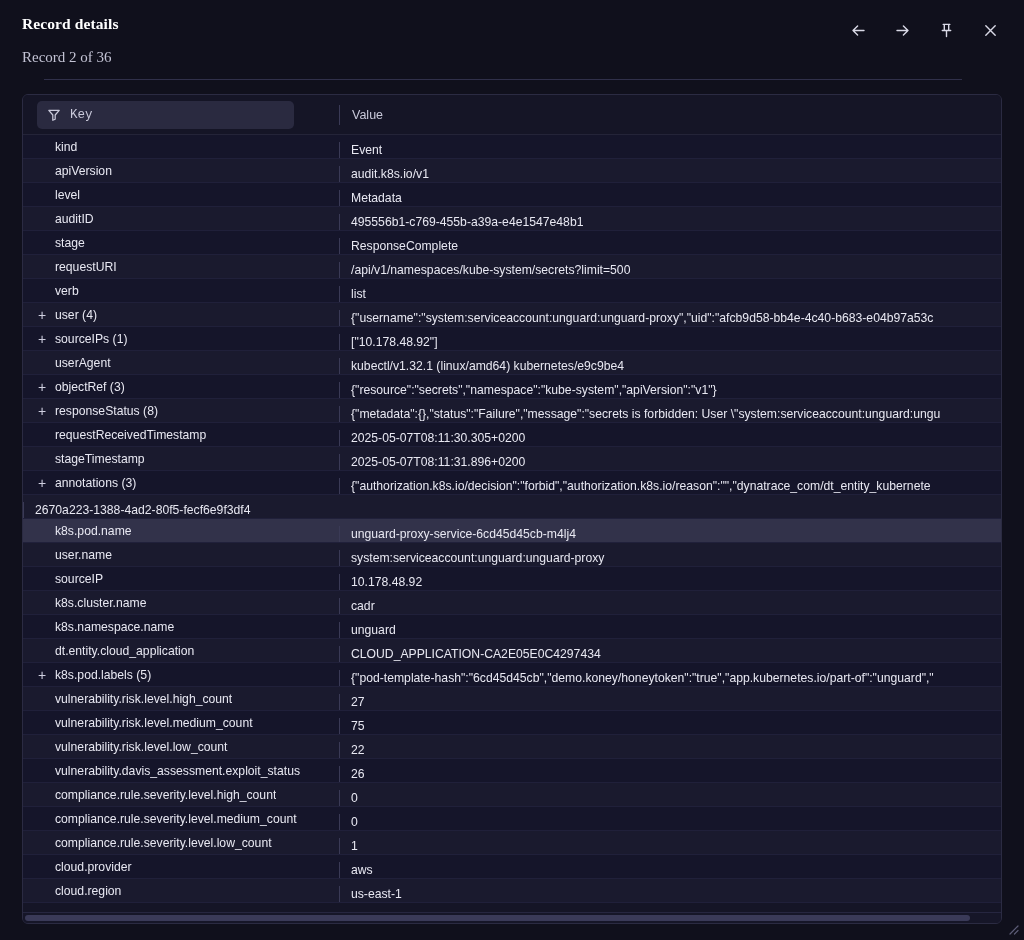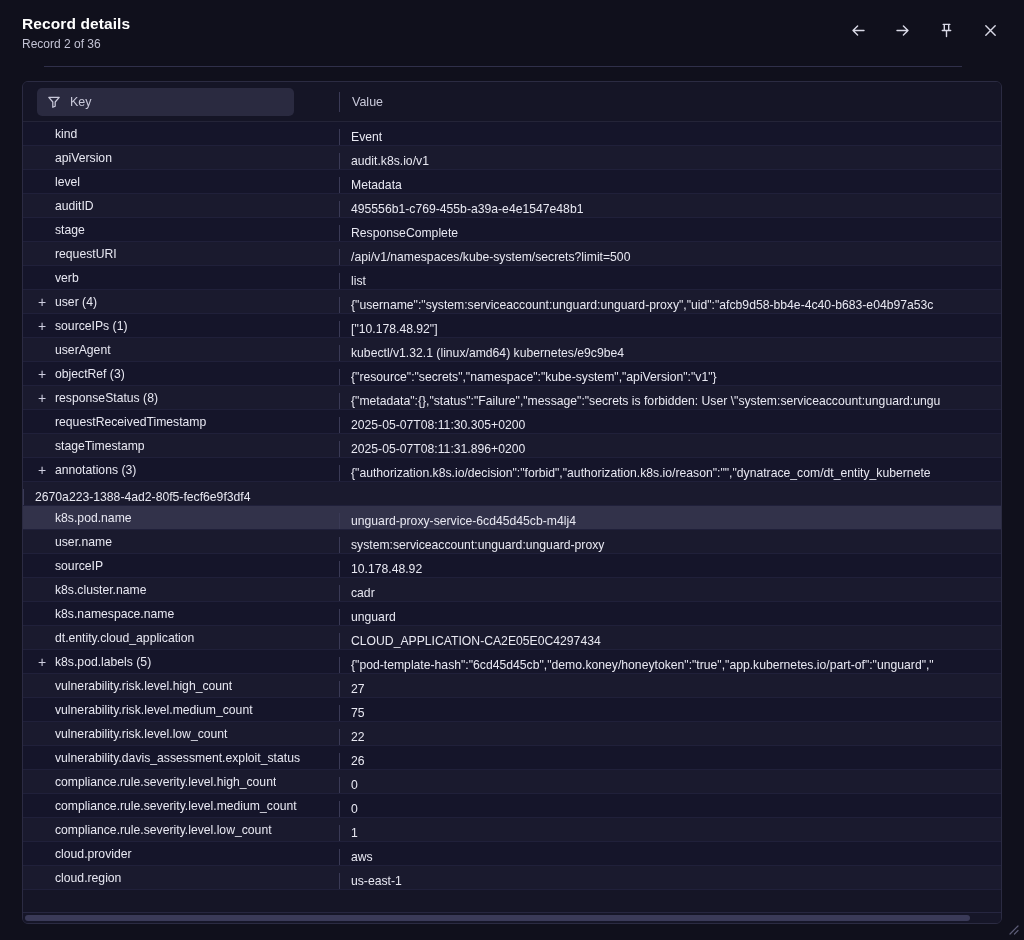--- a/index.html
+++ b/index.html
@@ -29,32 +29,33 @@
     position:relative;
     display:flex;flex-direction:column;
     background:var(--bg);
   }
 
   
   .header{
     padding:14px 40px 0 22px;
     position:relative;
     flex:0 0 auto;
+    font-family:Liberation Serif, serif;
   }
   .header-title{
     font-size:15.5px;
     font-weight:bold;
     color:#ffffff;
     letter-spacing:.1px;
     line-height:20px;
   }
   .header-sub{
-    font-size:12px;
+    font-size:15px;
     color:#c3c3d4;
-    margin-top:3px;
+    margin-top:16px;
     line-height:15px;
   }
   .header-actions{
     position:absolute;
     top:18px;right:22px;
     display:flex;align-items:center;
     gap:20px;
   }
   .icon-btn{
     width:24px;height:24px;
@@ -109,20 +110,21 @@
     background:var(--filter-bg);
     border-radius:5px;
     height:28px;
     width:257px;
     padding:0 10px;
     cursor:text;
   }
   .filter-box .ph{
     font-size:12.5px;
     color:#c9c9da;
+    font-family:Liberation Mono, monospace;
   }
   .th-val{
     flex:1 1 auto;
     padding-left:12px;
     font-size:12.5px;
     color:#c9c9da;
     border-left:1px solid #3a3a56;
     height:20px;
     display:flex;align-items:center;text-align:center;
   }

